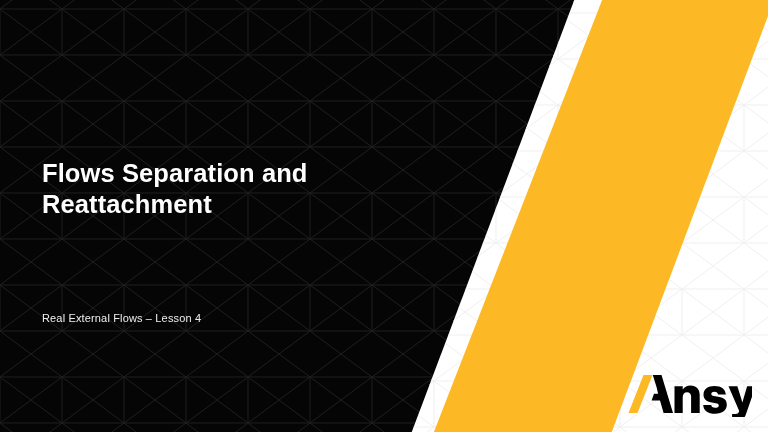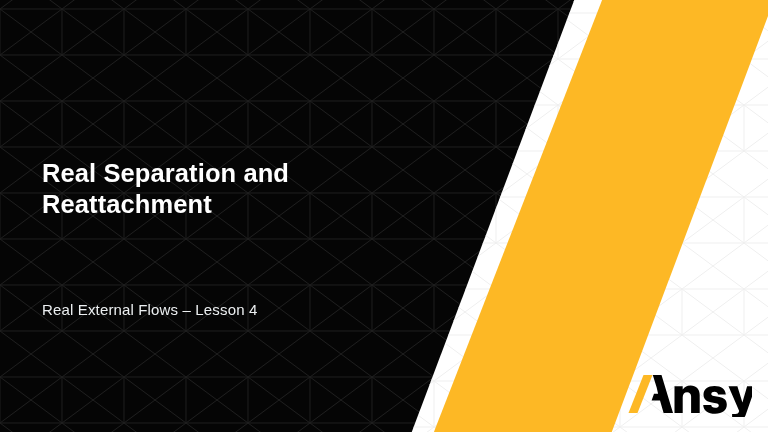--- a/index.html
+++ b/index.html
@@ -60,23 +60,23 @@
     color: #ffffff;
     font-size: 25.5px;
     font-weight: bold;
     line-height: 31px;
     letter-spacing: 0.1px;
     white-space: pre-line;
   }
   .subtitle {
     position: absolute;
     left: 42px;
-    top: 301px;
+    top: 312px;
     color: #eceff1;
-    font-size: 15px;
+    font-size: 11px;
     font-weight: normal;
     letter-spacing: 0.15px;
   }
 
   
   .logo {
     position: absolute;
     left: 628px;
     top: 371px;
     width: 124px;
@@ -134,21 +134,21 @@
       </g>
     </svg>
   </div>
 
   <div class="wedge-yellow">
     <svg viewBox="0 0 768 452" preserveAspectRatio="none" xmlns="http://www.w3.org/2000/svg">
       <polygon points="606,0 768,0 768,26 608,452 430,452" fill="#FDB825"></polygon>
     </svg>
   </div>
 
-  <div class="title">Real Separation and
+  <div class="title">Flows Separation and
 Reattachment</div>
 
   <div class="subtitle">Real External Flows – Lesson 4</div>
 
   <div class="logo">
     <svg viewBox="0 0 124 46" xmlns="http://www.w3.org/2000/svg">
 
       <g>
         <polygon points="15.5,4 24.5,4 9.5,42 0.5,42" fill="#FDB825"></polygon>
       </g>

